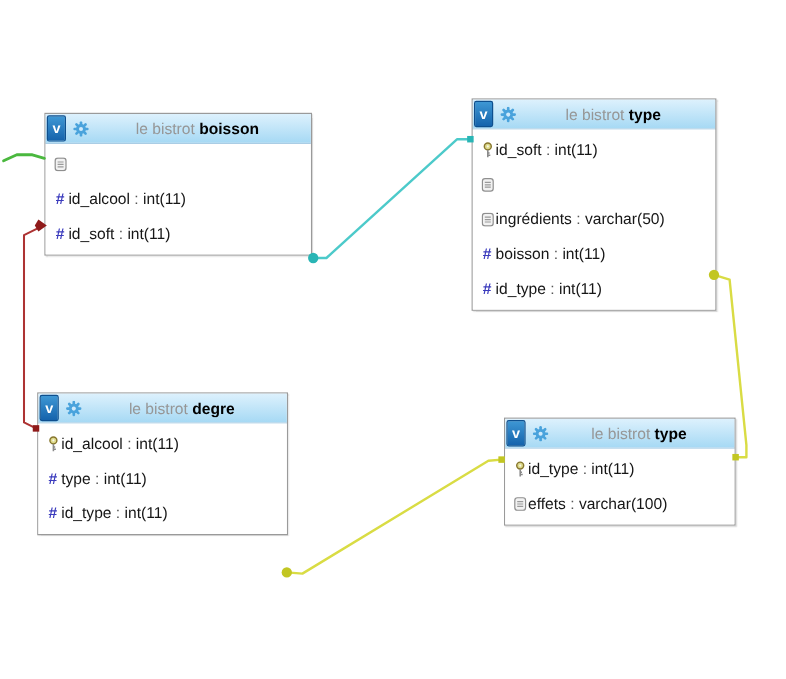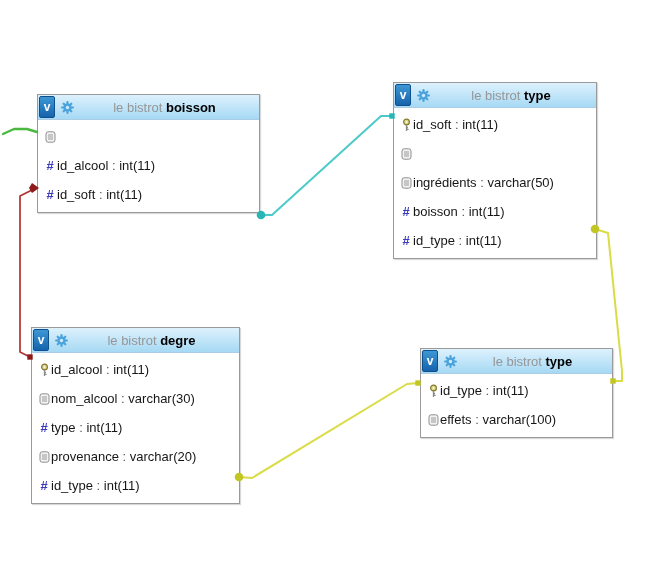--- a/index.html
+++ b/index.html
@@ -177,41 +177,23 @@
             <svg width="11" height="14" viewBox="0 0 11 14">
               <circle cx="5.5" cy="4" r="2.9" fill="#ddd98a" stroke="#87772f" stroke-width="1.2"></circle>
               <circle cx="5.5" cy="4" r="0.9" fill="#f7f7e8"></circle>
               <path d="M5.5 7 V13 M5.5 11.4 H7.6 M5.5 9.5 H7" stroke="#8a8a8a" stroke-width="1.3" fill="none"></path>
             </svg>
           </span>
           <span class="field-label"><span>id_alcool</span><span class="field-sep"> : </span><span>int(11)</span></span>
         </div>
         <div class="field-row">
           <span class="field-icon">
-            <svg width="11" height="12" viewBox="0 0 11 12">
-              <rect x="1" y="0.8" width="9" height="10.4" rx="2.2" fill="#f2f2f2" stroke="#8f8f8f"></rect>
-              <path d="M3 4 H8 M3 6 H8 M3 8 H8" stroke="#9a9a9a" stroke-width="1" fill="none"></path>
-            </svg>
-          </span>
-          <span class="field-label"><span>nom_alcool</span><span class="field-sep"> : </span><span>varchar(30)</span></span>
-        </div>
-        <div class="field-row">
-          <span class="field-icon">
             <span class="hash-glyph">#</span>
           </span>
           <span class="field-label"><span>type</span><span class="field-sep"> : </span><span>int(11)</span></span>
-        </div>
-        <div class="field-row">
-          <span class="field-icon">
-            <svg width="11" height="12" viewBox="0 0 11 12">
-              <rect x="1" y="0.8" width="9" height="10.4" rx="2.2" fill="#f2f2f2" stroke="#8f8f8f"></rect>
-              <path d="M3 4 H8 M3 6 H8 M3 8 H8" stroke="#9a9a9a" stroke-width="1" fill="none"></path>
-            </svg>
-          </span>
-          <span class="field-label"><span>provenance</span><span class="field-sep"> : </span><span>varchar(20)</span></span>
         </div>
         <div class="field-row">
           <span class="field-icon">
             <span class="hash-glyph">#</span>
           </span>
           <span class="field-label"><span>id_type</span><span class="field-sep"> : </span><span>int(11)</span></span>
         </div>
       </div>
     </div>
     <div class="table-card" style="left: 420px; top: 348px; width: 193px;">

